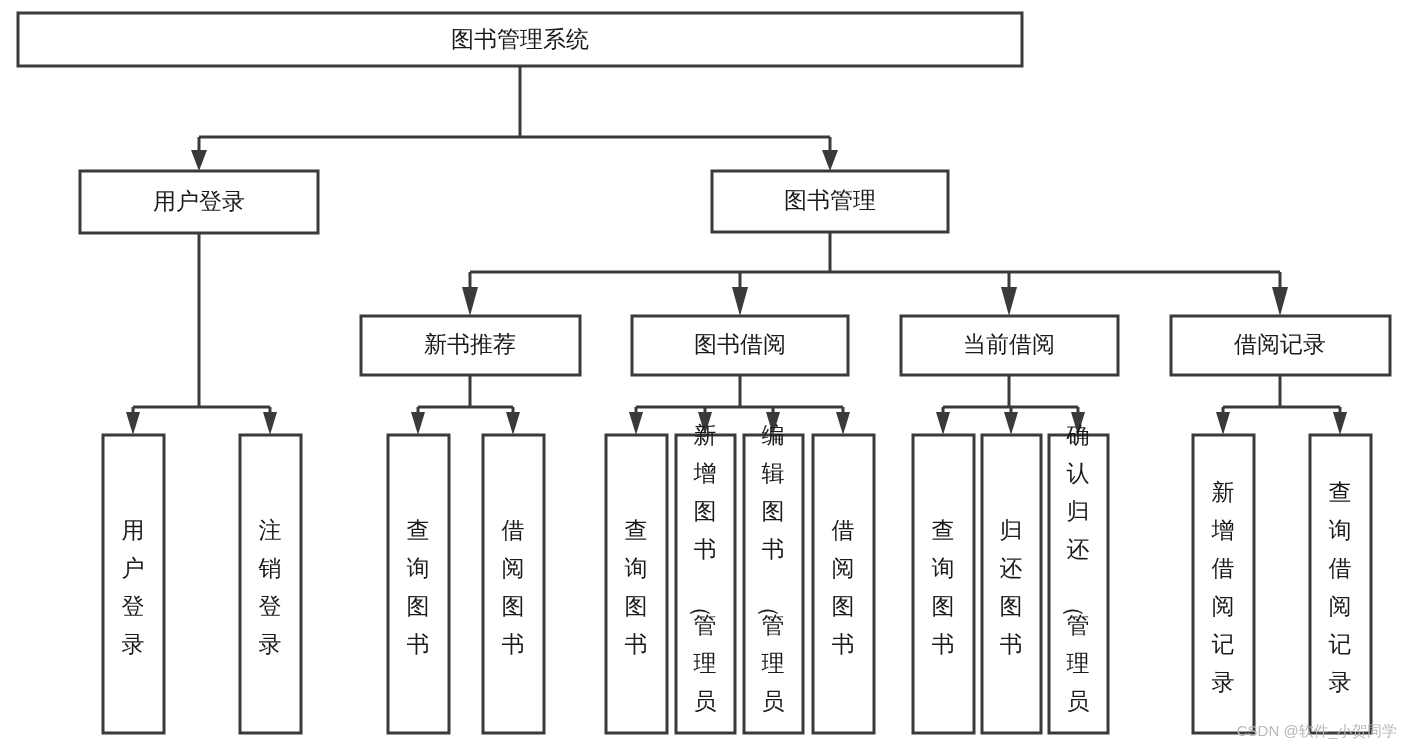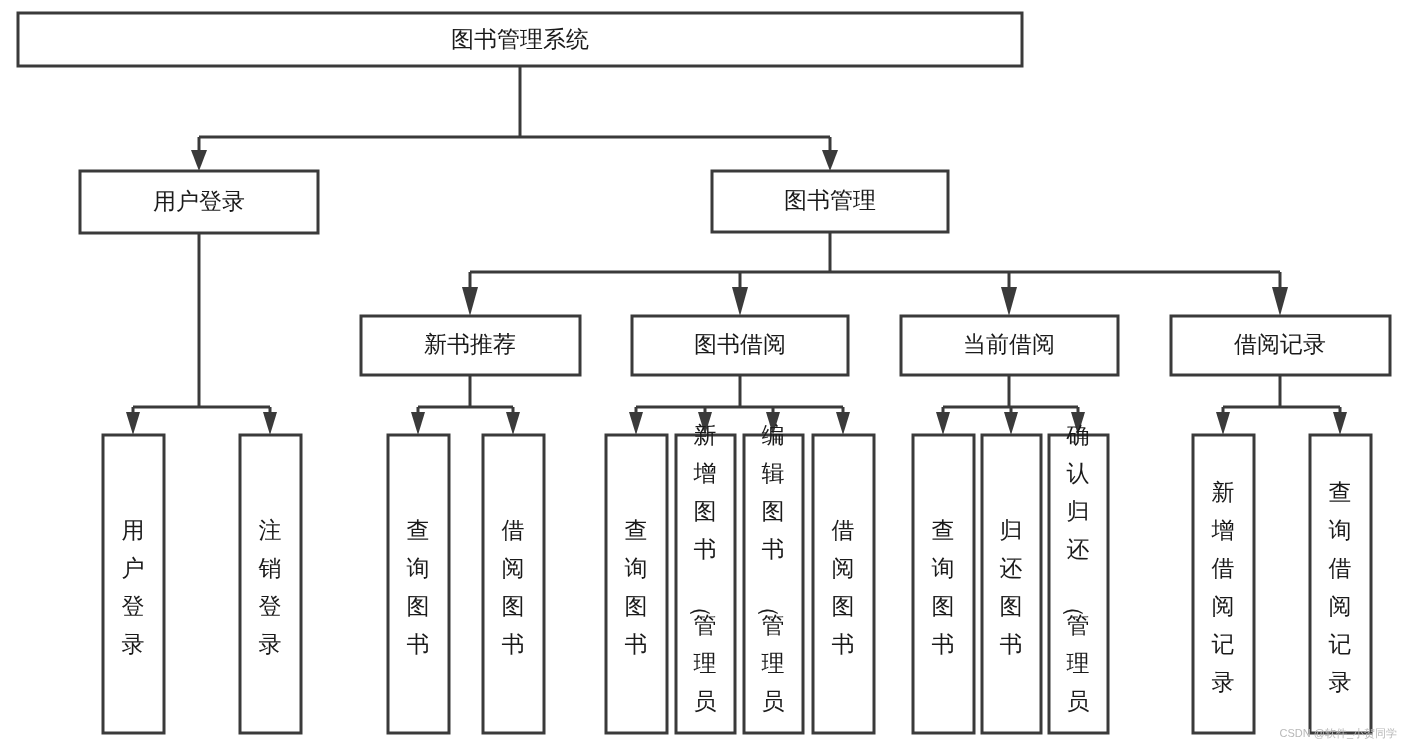--- a/index.html
+++ b/index.html
@@ -44,21 +44,21 @@
   }
   .arrow-head {
     fill: #3a3a3a;
     stroke: none;
   }
   .watermark {
     position: absolute;
     right: 8px;
     bottom: 6px;
     font-family: "Liberation Sans", "DejaVu Sans", sans-serif;
-    font-size: 11px;
+    font-size: 15px;
     color: #b8b8b8;
     white-space: nowrap;
     user-select: none;
     text-align: right;
   }
 </style>
 </head>
 <body>
 
 <svg id="diagram" viewBox="0 0 1405 747">

